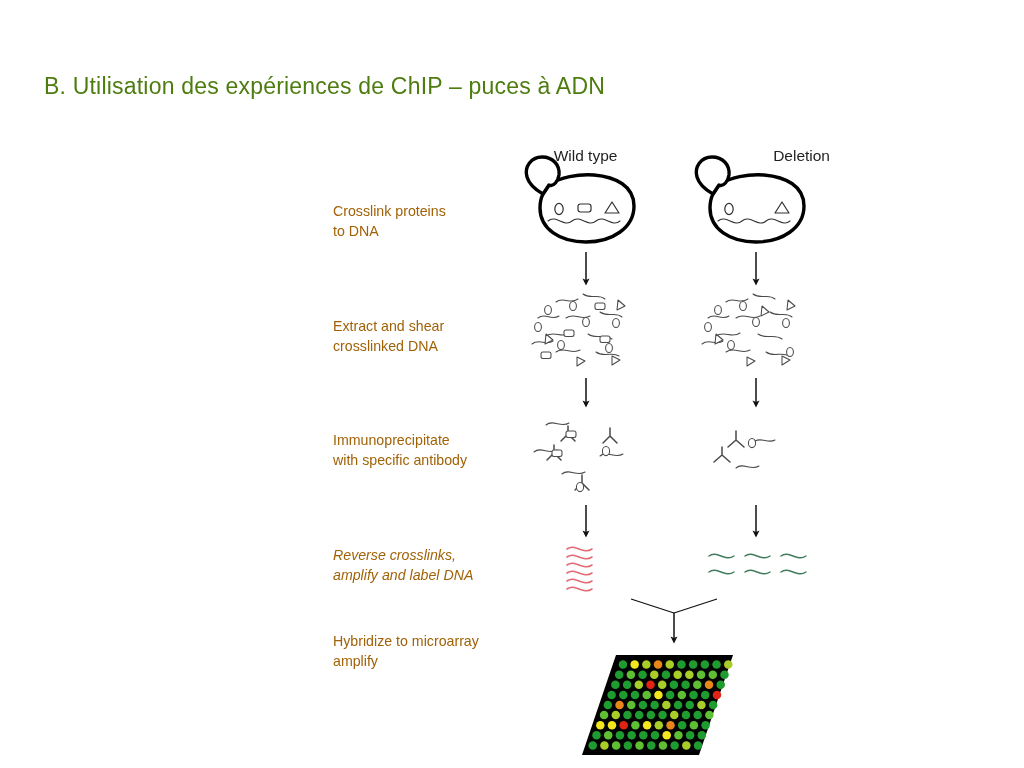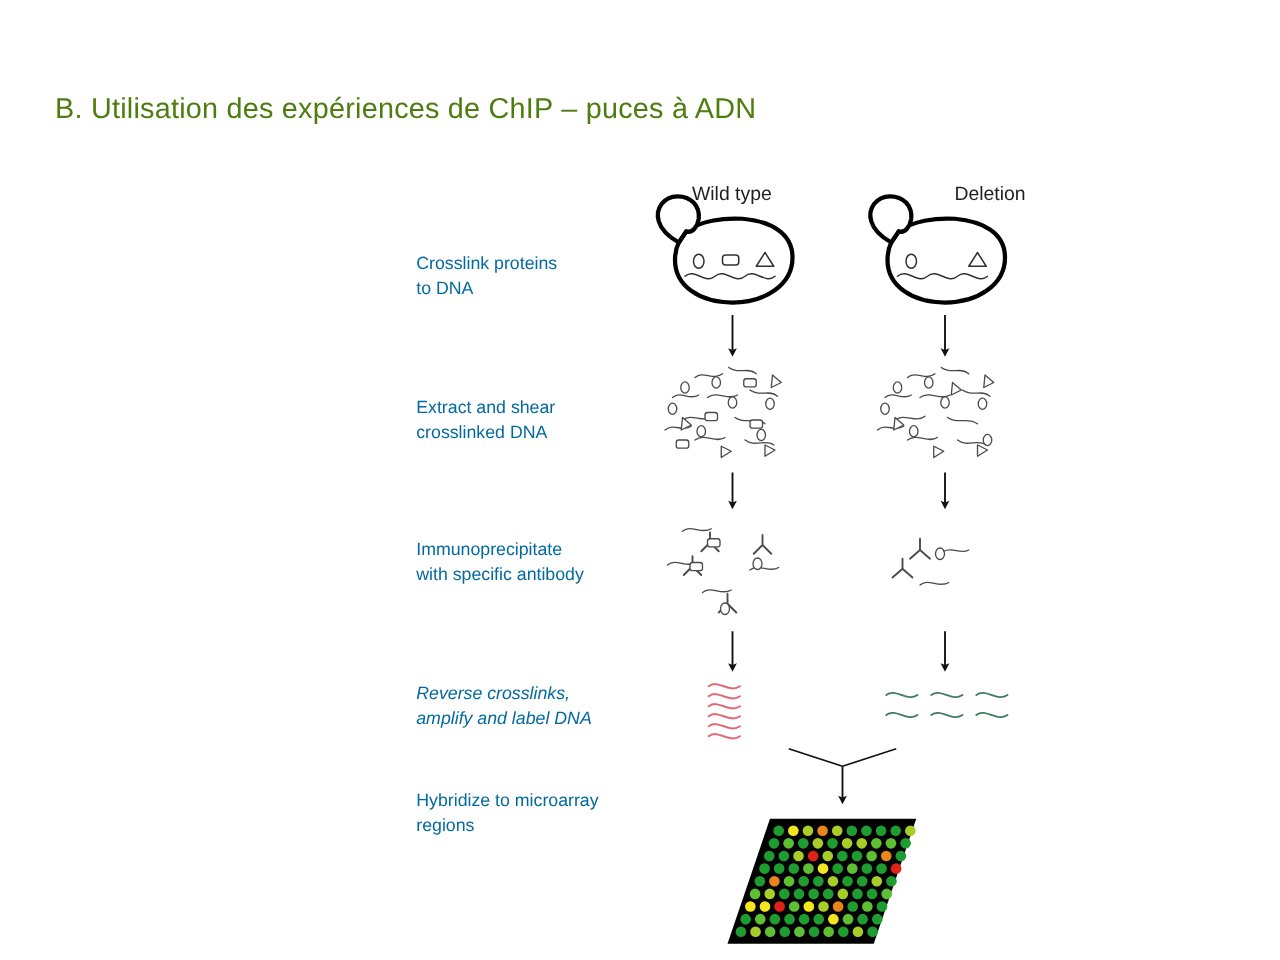--- a/index.html
+++ b/index.html
@@ -41,28 +41,28 @@
 
   
   .col-header {
     position: absolute;
     font-size: 15.5px;
     color: #1f1f1f;
     text-align: center;
     white-space: nowrap;
   }
   #header-wildtype { left: 508px; top: 147px; width: 155px; }
-  #header-deletion { left: 717px; top: 147px; width: 150px; }
+  #header-deletion { left: 680px; top: 147px; width: 150px; text-align: right; }
 
   
   .step-label {
     position: absolute;
     font-size: 14.2px;
     line-height: 20px;
-    color: #0369a1;
+    color: #a16207;
     left: 333px;
     width: 215px;
   }
   #label-step-1 { top: 201px; }
   #label-step-2 { top: 316px; }
   #label-step-3 { top: 430px; }
   #label-step-4 { top: 545px; font-style: italic; }
   #label-step-5 { top: 631px; }
 
   
@@ -165,21 +165,21 @@
   <div class="step-label" id="label-step-2">
     <div>Extract and shear</div>
     <div>crosslinked DNA</div>
   </div>
   <div class="step-label" id="label-step-4">
     <div>Reverse crosslinks,</div>
     <div>amplify and label DNA</div>
   </div>
   <div class="step-label" id="label-step-5">
     <div>Hybridize to microarray</div>
-    <div>regions</div>
+    <div>amplify</div>
   </div>
 
   <svg id="art" viewBox="0 0 1024 768">
     <defs>
       <marker id="ah" markerWidth="9" markerHeight="9" refX="4.2" refY="4.4" orient="auto" markerUnits="userSpaceOnUse">
         <path d="M0.7,0.9 L7.6,4.4 L0.7,7.9 L2.1,4.4 Z" class="arrow-head"></path>
       </marker>
     </defs>
 
     <g>

